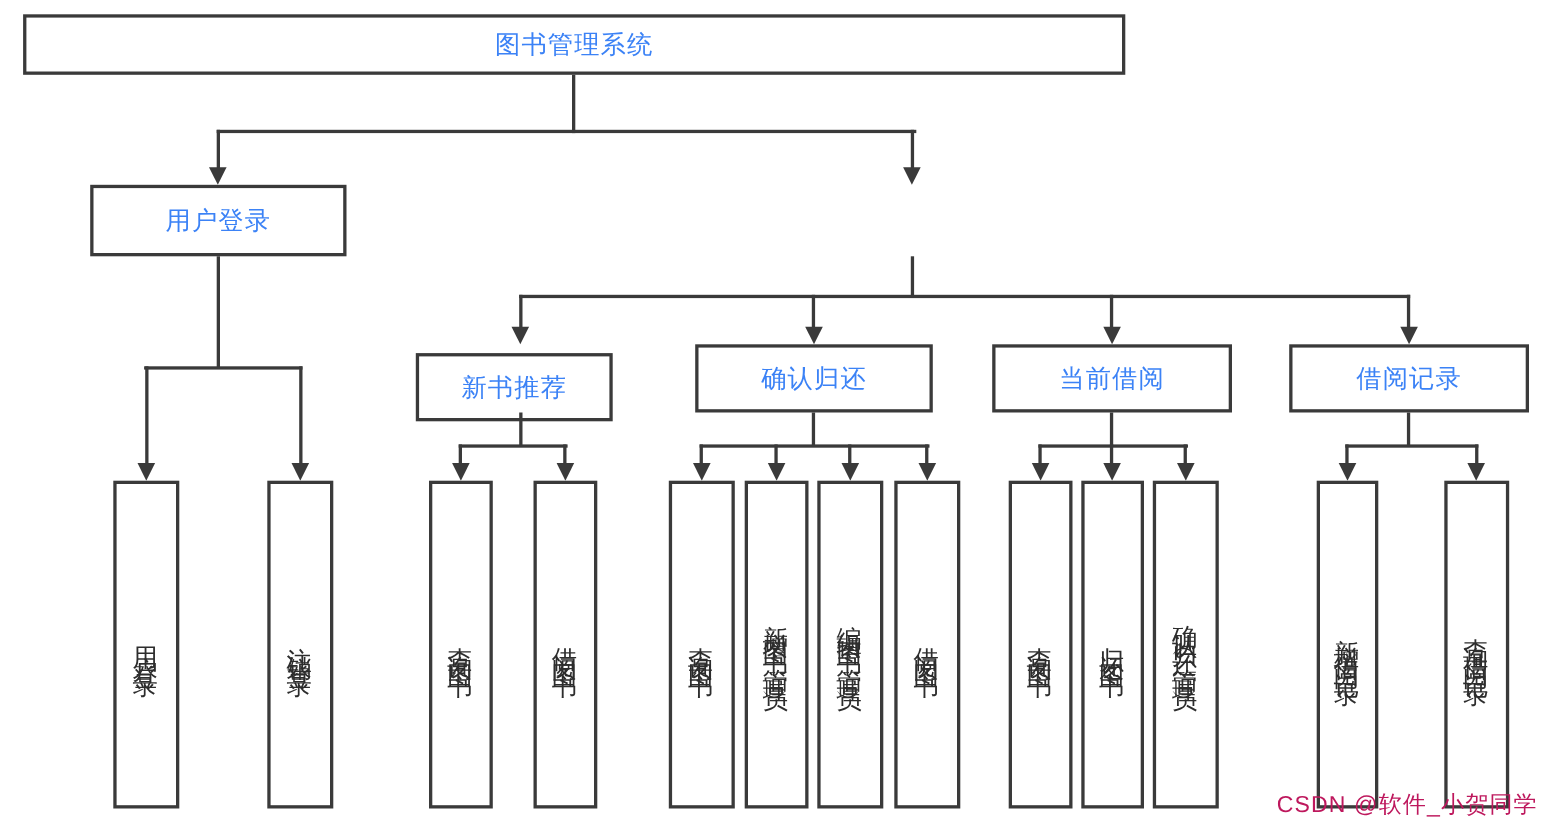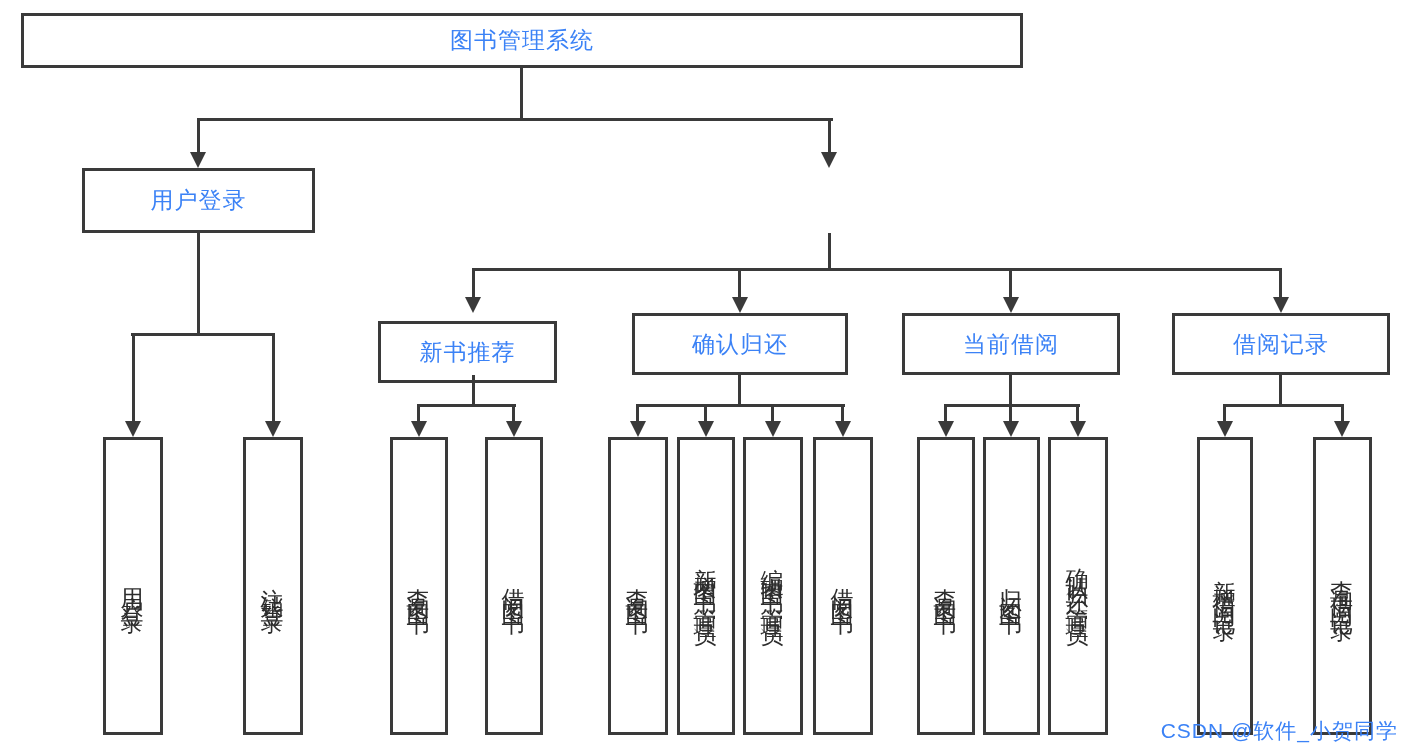--- a/index.html
+++ b/index.html
@@ -33,21 +33,21 @@
   }
   .line{position:absolute;background:#3a3a3a;}
   .arrow{
     position:absolute;width:0;height:0;
     border-left:8px solid transparent;
     border-right:8px solid transparent;
     border-top:16px solid #3a3a3a;
   }
   .watermark{
     position:absolute;right:7px;bottom:2px;
-    color:#3b82f6;font-size:21px;letter-spacing:1px;
+    color:#be185d;font-size:21px;letter-spacing:1px;
     white-space:nowrap;
   }
 </style>
 </head>
 <body>
 
 <div id="canvas">
 
   <div class="hbox" style="left:21px;top:13px;width:1002px;height:55px;">图书管理系统</div>
 

